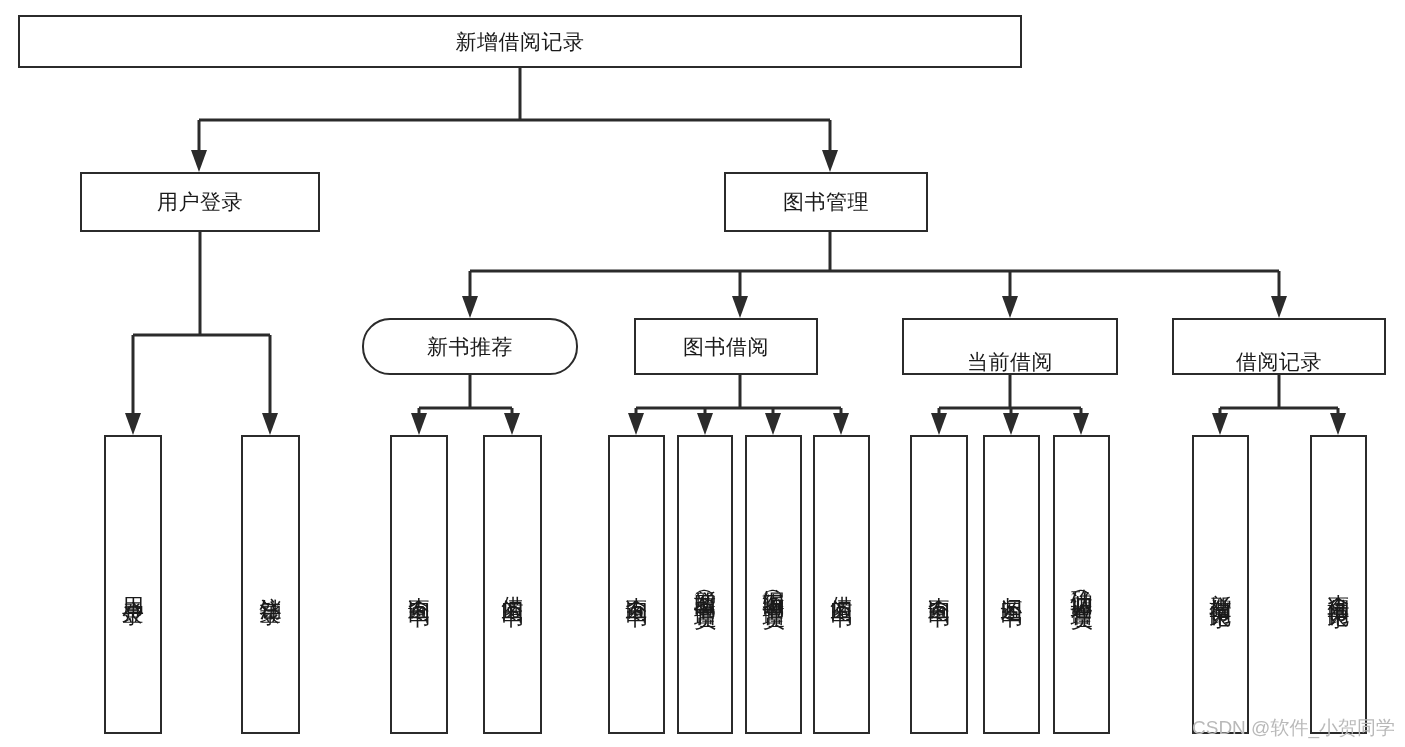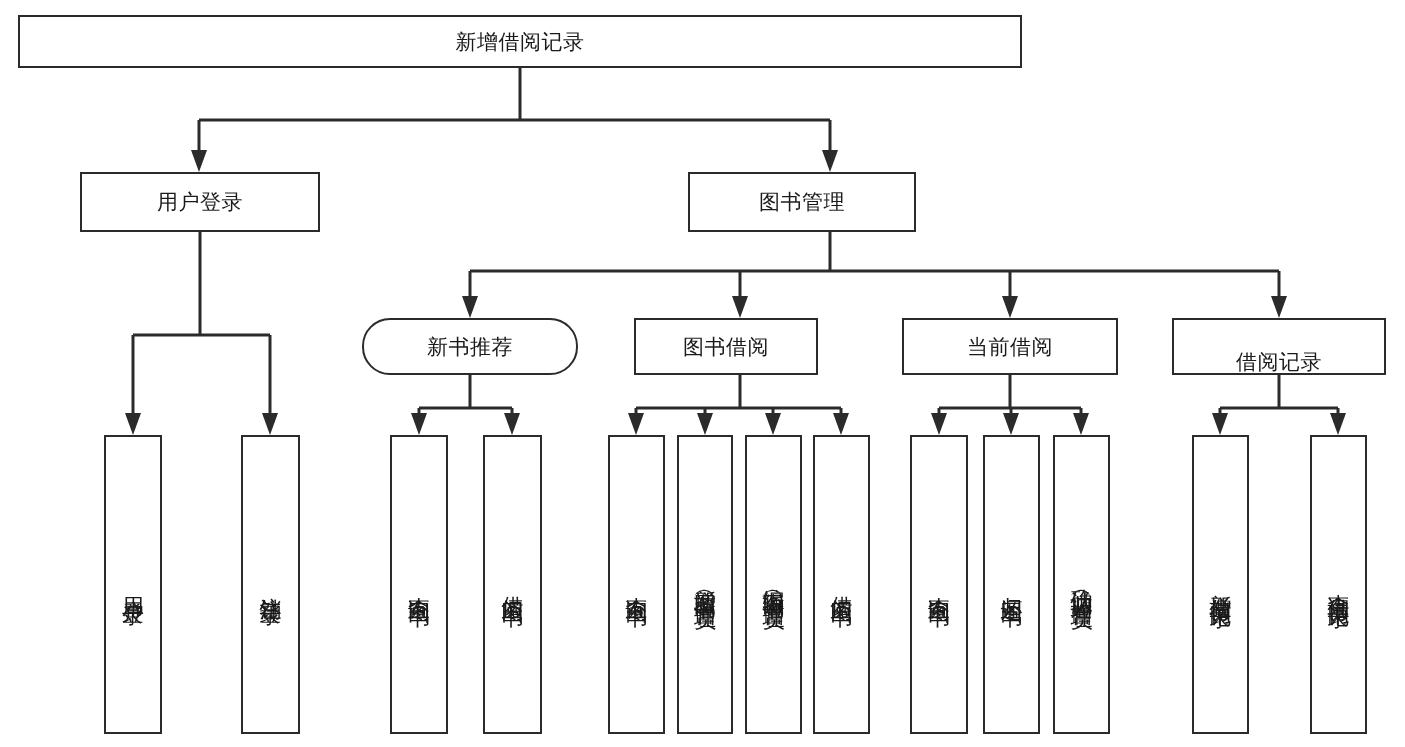--- a/index.html
+++ b/index.html
@@ -122,30 +122,30 @@
       <line x1="1338" y1="408" x2="1338" y2="415" stroke="#2b2b2b" stroke-width="3"></line>
       <polygon points="1330,413 1346,413 1338,435" fill="#2b2b2b"></polygon>
     </svg>
   <div id="nodes-layer">
       <div class="node-box" style="left: 18px; top: 15px; width: 1004px; height: 53px;">
         <span class="node-label-h">新增借阅记录</span>
       </div>
       <div class="node-box" style="left: 80px; top: 172px; width: 240px; height: 60px;">
         <span class="node-label-h">用户登录</span>
       </div>
-      <div class="node-box" style="left: 688px; top: 172px; width: 228px; height: 60px;">
+      <div class="node-box" style="left: 724px; top: 172px; width: 204px; height: 60px;">
         <span class="node-label-h">图书管理</span>
       </div>
       <div class="node-box" style="left: 362px; top: 318px; width: 216px; height: 57px; border-radius: 28px;">
         <span class="node-label-h">新书推荐</span>
       </div>
       <div class="node-box" style="left: 634px; top: 318px; width: 184px; height: 57px;">
         <span class="node-label-h">图书借阅</span>
       </div>
-      <div class="node-box" style="left: 902px; top: 318px; width: 216px; height: 57px;">
+      <div class="node-box" style="left: 902px; top: 318px; width: 216px; height: 57px; align-items: flex-end;">
         <span class="node-label-h">当前借阅</span>
       </div>
       <div class="node-box" style="left: 1172px; top: 318px; width: 214px; height: 57px; align-items: flex-end;">
         <span class="node-label-h">借阅记录</span>
       </div>
       <div class="node-box" style="left: 104px; top: 435px; width: 58px; height: 299px;">
         <span class="node-label-v" style="max-height: 287px;">用户登录</span>
       </div>
       <div class="node-box" style="left: 241px; top: 435px; width: 59px; height: 299px;">
         <span class="node-label-v" style="max-height: 287px;">注销登录</span>
@@ -177,13 +177,14 @@
       <div class="node-box" style="left: 1053px; top: 435px; width: 57px; height: 299px;">
         <span class="node-label-v" style="max-height: 287px;">确认归还（管理员）</span>
       </div>
       <div class="node-box" style="left: 1192px; top: 435px; width: 57px; height: 299px;">
         <span class="node-label-v" style="max-height: 287px;">新增借阅记录</span>
       </div>
       <div class="node-box" style="left: 1310px; top: 435px; width: 57px; height: 299px;">
         <span class="node-label-v" style="max-height: 287px;">查询借阅记录</span>
       </div>
     </div>
+  <div class="watermark" style="left: 1192px; top: 715px;">CSDN @软件_小贺同学</div>
 </div>
 
 </body></html>

